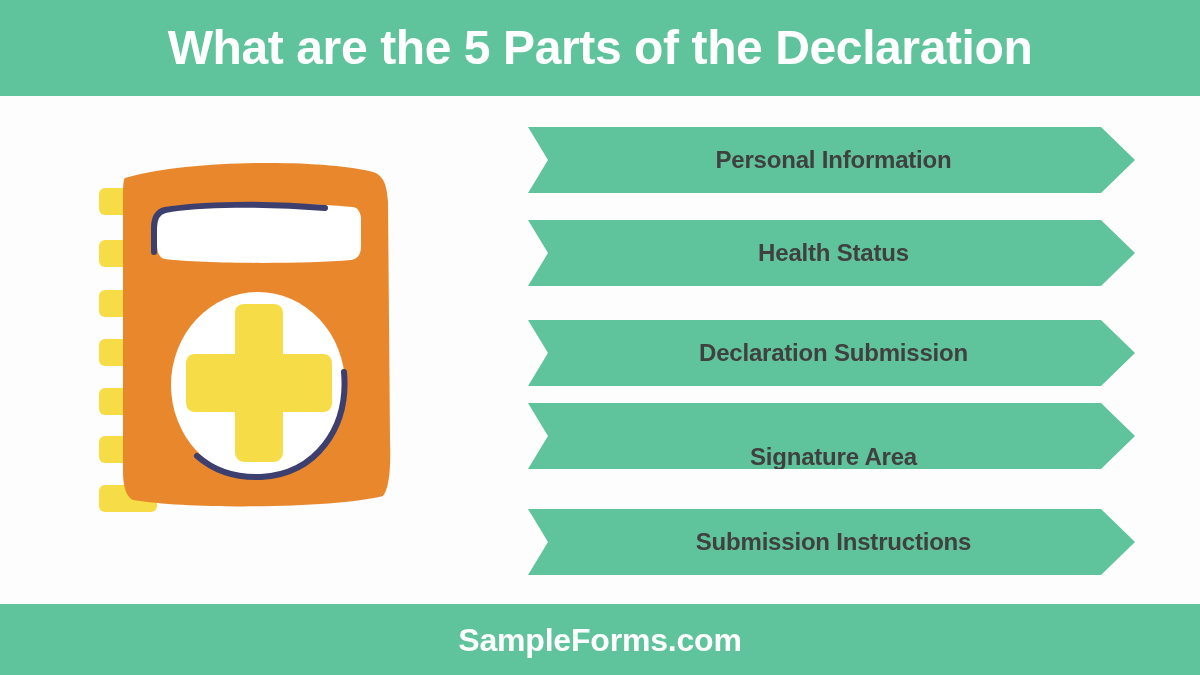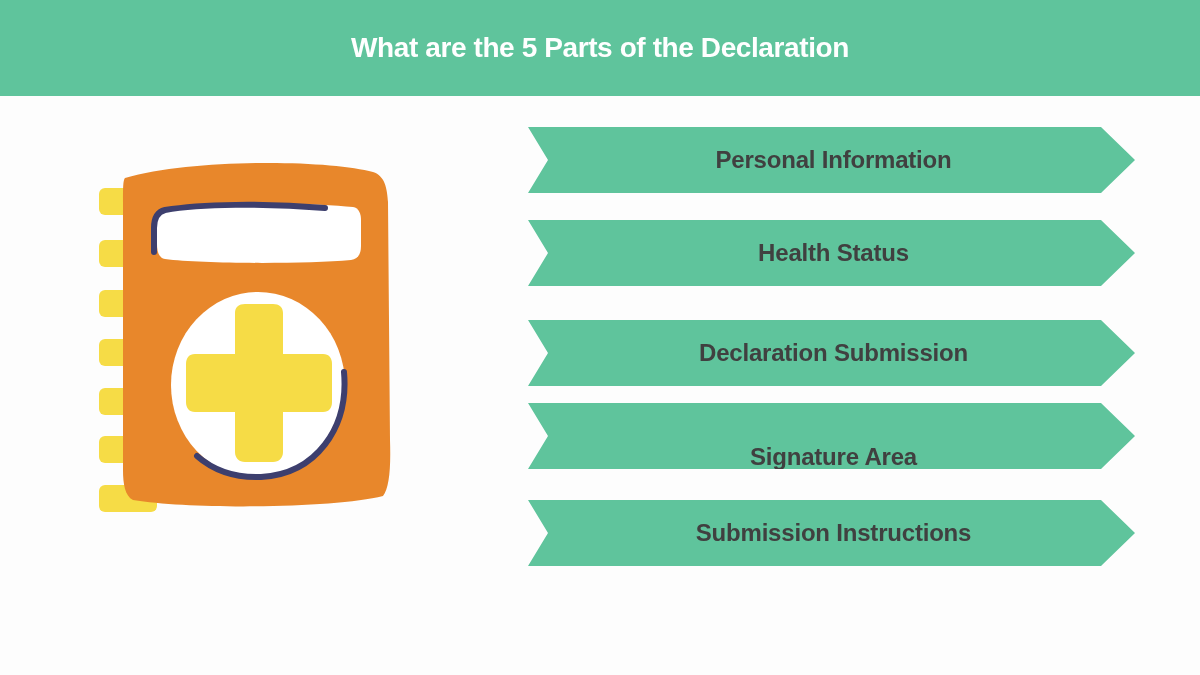--- a/index.html
+++ b/index.html
@@ -28,21 +28,21 @@
     width: 1200px;
     height: 96px;
     background: #5FC49C;
     display: flex;
     align-items: center;
     justify-content: center;
   }
 
   .header-title {
     color: #FFFFFF;
-    font-size: 28px;
+    font-size: 48px;
     font-weight: bold;
     letter-spacing: -0.4px;
     line-height: 1;
     text-align: center;
     white-space: nowrap;
     font-family: "Liberation Sans", sans-serif;
   }
 
   
   .illustration {
@@ -73,21 +73,21 @@
     clip-path: polygon(0 0, 573px 0, 607px 33px, 573px 66px, 0 66px, 20px 33px);
     display: flex;
     align-items: center;
     justify-content: center;
   }
 
   .banner-1 { top: 0px; }
   .banner-2 { top: 93px; }
   .banner-3 { top: 193px; }
   .banner-4 { top: 276px; align-items: flex-end; }
-  .banner-5 { top: 373px; }
+  .banner-5 { top: 382px; }
 
   .banner-label {
     color: #404040;
     font-size: 24px;
     font-weight: bold;
     letter-spacing: -0.2px;
     line-height: 1;
     text-align: center;
     white-space: nowrap;
     padding-left: 12px;
@@ -209,14 +209,17 @@
     <div class="banner banner-4">
       <span class="banner-label">Signature Area</span>
     </div>
 
     <div class="banner banner-5">
       <span class="banner-label">Submission Instructions</span>
     </div>
 
   </div>
 
+  <div class="footer-bar">
+    <span class="footer-text">SampleForms.com</span>
+  </div>
 
 </div>
 
 </body></html>

